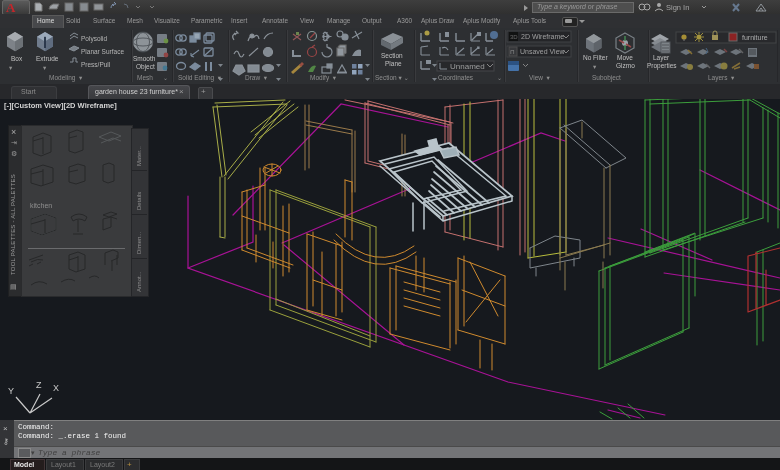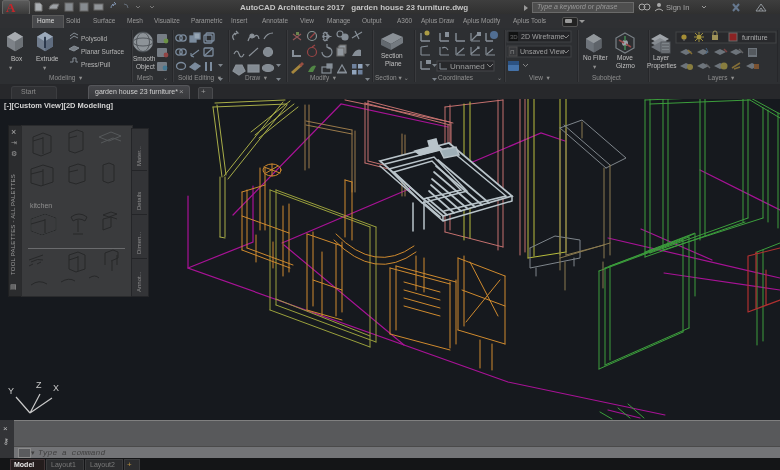--- a/index.html
+++ b/index.html
@@ -19,21 +19,20 @@
     <path d="M20 5 l3 -2 h6 l-2 5 h-8 z" fill="#b8bdc2" stroke="#777"></path>
     <rect x="35" y="2" width="8" height="8" fill="#9aa0a6" stroke="#777"></rect>
     <rect x="50" y="2" width="8" height="8" fill="#9aa0a6" stroke="#777"></rect>
     <rect x="64" y="3" width="9" height="6" fill="#a8adb2" stroke="#777"></rect>
     <path d="M81 7 q0 -4 5 -4 l-2 -2 m-2 2 l2 2" stroke="#8fa6c8" fill="none"></path>
     <path d="M98 7 q0 -4 -4 -4" stroke="#6f7a88" fill="none"></path>
     <path d="M106 5 l2 2 l2 -2" stroke="#888"></path>
     <path d="M120 5 l2 2 l2 -2" stroke="#888"></path>
   </g>
 </svg>
-<div class="abs" style="left:240px;top:3px;font-size:8px;font-weight:bold;color:#c4c4c4;">AutoCAD Architecture 2017&nbsp;&nbsp;&nbsp;garden house 23 furniture.dwg</div>
 <div class="abs" style="left:524px;top:5px;width:0;height:0;border-left:4px solid #999;border-top:3px solid transparent;border-bottom:3px solid transparent;"></div>
 <div class="abs" style="left:532px;top:2px;width:100px;height:9px;background:#4e4e4e;border:1px solid #6a6a6a;"></div>
 <div class="abs" style="left:537px;top:3px;font-size:7px;font-style:italic;color:#999;">Type a keyword or phrase</div>
 <svg class="abs" style="left:638px;top:2px" width="140" height="11" viewBox="0 0 140 11">
   <circle cx="4" cy="5" r="3" fill="none" stroke="#aaa"></circle>
       <circle cx="9" cy="5" r="3" fill="none" stroke="#aaa"></circle>
   <circle cx="21" cy="3" r="2" fill="#aaa"></circle>
       <path d="M17 9 q4 -4 8 0" stroke="#aaa" fill="none"></path>
   <text x="28" y="8" font-size="7.5" fill="#a5a5a5">Sign In</text>
   <path d="M64 4 l2 2 l2 -2" stroke="#999" fill="none"></path>
@@ -374,21 +373,21 @@
 <div class="abs" style="left:0;top:84px;width:780px;height:15px;background:#27282b;border-bottom:1px solid #1c1d20;"></div>
 <div class="abs" style="left:11px;top:86px;width:44px;height:13px;background:#303134;border:1px solid #3c3d40;border-bottom:none;border-radius:3px 3px 0 0;"></div>
 <div class="abs" style="left:21px;top:88px;font-size:7px;color:#8a8a8a;">Start</div>
 <div class="abs" style="left:88px;top:85px;width:100px;height:14px;background:linear-gradient(#45464a,#38393c);border:1px solid #55565a;border-bottom:none;border-radius:3px 3px 0 0;"></div>
 <div class="abs" style="left:95px;top:88px;font-size:7px;color:#cfcfcf;">garden house 23 furniture*</div>
 <div class="abs" style="left:179px;top:87px;font-size:8px;color:#9a9a9a;">×</div>
 <div class="abs" style="left:198px;top:87px;width:13px;height:11px;background:#37383b;border:1px solid #4a4b4e;border-radius:2px;"></div>
 <div class="abs" style="left:201px;top:87px;font-size:8px;color:#9a9a9a;">+</div>
 
 <div class="abs" style="left:0;top:99px;width:780px;height:321px;background:#16191e;"></div>
-<div class="abs" style="left:4px;top:101px;font-size:7.5px;font-weight:bold;color:#d4d4d4;">[-][Custom View][2D Modeling]</div>
+<div class="abs" style="left:4px;top:101px;font-size:7.5px;font-weight:bold;color:#d4d4d4;">[-][Custom View][2D Wireframe]</div>
 
 <svg class="abs" style="left:0;top:99px;" width="780" height="321" viewBox="0 99 780 321" id="cad">
 <g fill="none" stroke-linecap="round">
 
 <g stroke="#a81296" stroke-width="1.2">
   <path d="M188 196 L188 268 L508 382 L665 415"></path>
   <path d="M233 215 L341 104 L448 127"></path>
   <path d="M253 186 L253 242 L188 268"></path>
   <path d="M282 243 L541 133 L565 141"></path>
           <path d="M284 245 L404 345"></path>
@@ -553,23 +552,24 @@
   <text x="8" y="24" font-size="9" fill="#c8c8c8">Y</text>
   <text x="36" y="18" font-size="9" fill="#c8c8c8">Z</text>
   <text x="53" y="21" font-size="9" fill="#c8c8c8">X</text>
 </svg>
 
 <div class="abs" style="left:0;top:420px;width:780px;height:26px;background:#58595b;border-top:1px solid #808080;"></div>
 <div class="abs" style="left:0;top:446px;width:780px;height:12px;background:#737477;border-top:1px solid #4a4a4a;"></div>
 <div class="abs" style="left:0;top:420px;width:14px;height:38px;background:#333437;"></div>
 <div class="abs" style="left:3px;top:424px;font-size:8px;color:#bbb;">×</div>
 <div class="abs" style="left:3px;top:437px;font-size:8px;color:#bbb;">⚷</div>
+<div class="abs" style="left:18px;top:423px;font-family:'Liberation Mono',monospace;font-size:7.5px;color:#f2f2f2;line-height:9px;">Command:<br>Command: _.erase 1 found</div>
 <div class="abs" style="left:18px;top:448px;width:11px;height:8px;background:#5a5b5e;border:1px solid #8a8a8a;"></div>
 <div class="abs" style="left:31px;top:449px;font-size:7px;color:#3f3f3f;">▾</div>
-<div class="abs" style="left:38px;top:448px;font-family:'Liberation Mono',monospace;font-size:8px;font-style:italic;color:#404040;">Type a command</div>
+<div class="abs" style="left:38px;top:448px;font-family:'Liberation Mono',monospace;font-size:8px;font-style:italic;color:#404040;">Type a phrase</div>
 
 <div class="abs" style="left:0;top:458px;width:780px;height:12px;background:#141517;"></div>
 <div class="abs" style="left:10px;top:459px;width:33px;height:11px;background:#241d1d;border:1px solid #413436;border-bottom:none;"></div>
 <div class="abs" style="left:14px;top:461px;font-size:7px;font-weight:bold;color:#e8e8e8;">Model</div>
 <div class="abs" style="left:46px;top:459px;width:36px;height:11px;background:#2b2c2e;border:1px solid #3a3b3d;border-bottom:none;"></div>
 <div class="abs" style="left:51px;top:461px;font-size:7px;color:#7a7a7a;">Layout1</div>
 <div class="abs" style="left:85px;top:459px;width:36px;height:11px;background:#2b2c2e;border:1px solid #3a3b3d;border-bottom:none;"></div>
 <div class="abs" style="left:90px;top:461px;font-size:7px;color:#7a7a7a;">Layout2</div>
 <div class="abs" style="left:124px;top:459px;width:14px;height:11px;background:#2b2c2e;border:1px solid #3a3b3d;border-bottom:none;"></div>
 <div class="abs" style="left:127px;top:460px;font-size:8px;color:#b9913f;">+</div>

